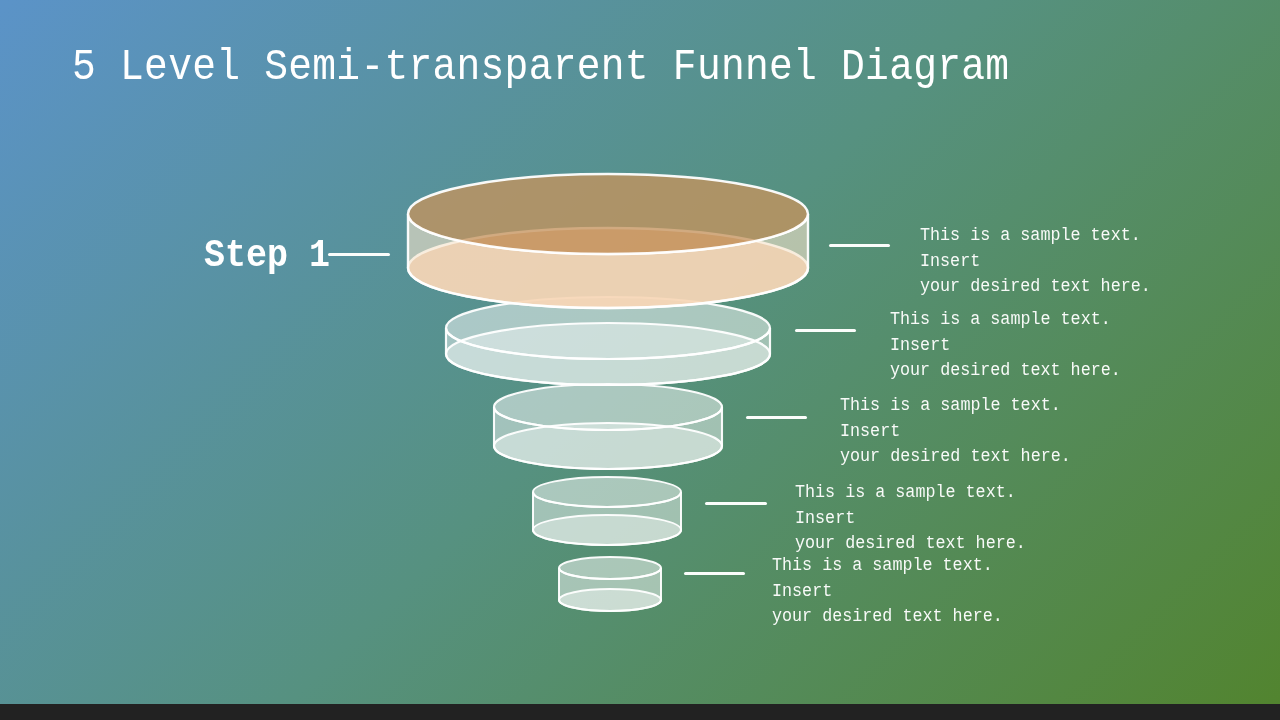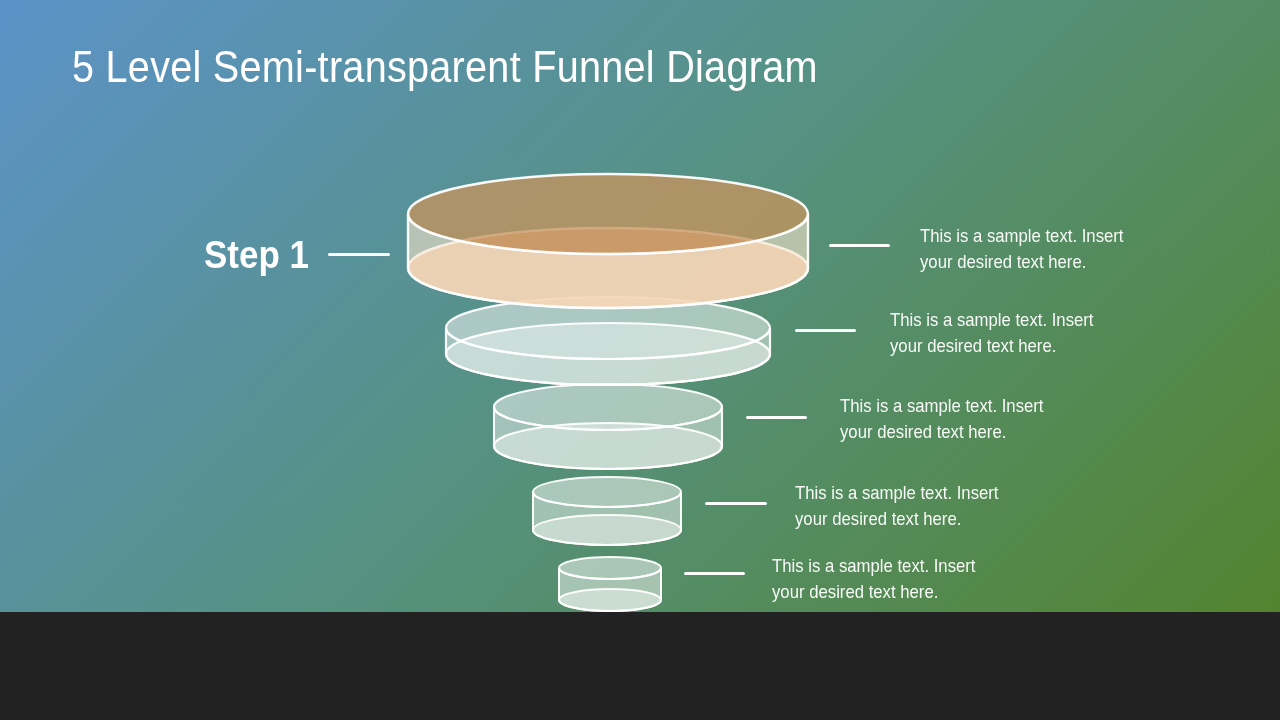--- a/index.html
+++ b/index.html
@@ -1,21 +1,21 @@
 <!DOCTYPE html>
 <html><head>
 <meta charset="utf-8">
 <style>
   html,body{margin:0;padding:0;background:#222;}
   .slide{
     position:relative;
-    width:1280px;height:612px;
+    width:1280px;height:704px;
     overflow:hidden;
     background:linear-gradient(135deg,#5b93c8 0%,#569180 50%,#52842f 100%);
-    font-family:Liberation Sans, sans-serif;
+    font-family:Liberation Mono, monospace;
   }
   .title{
     position:absolute;left:72px;top:42px;
     font-size:44px;font-weight:400;color:#ffffff;
     letter-spacing:.3px;white-space:nowrap;
     transform:scaleX(.9);transform-origin:left top;
   }
   #funnel-svg{position:absolute;left:0;top:0;}
   .step-label{
     position:absolute;left:204px;top:234px;

